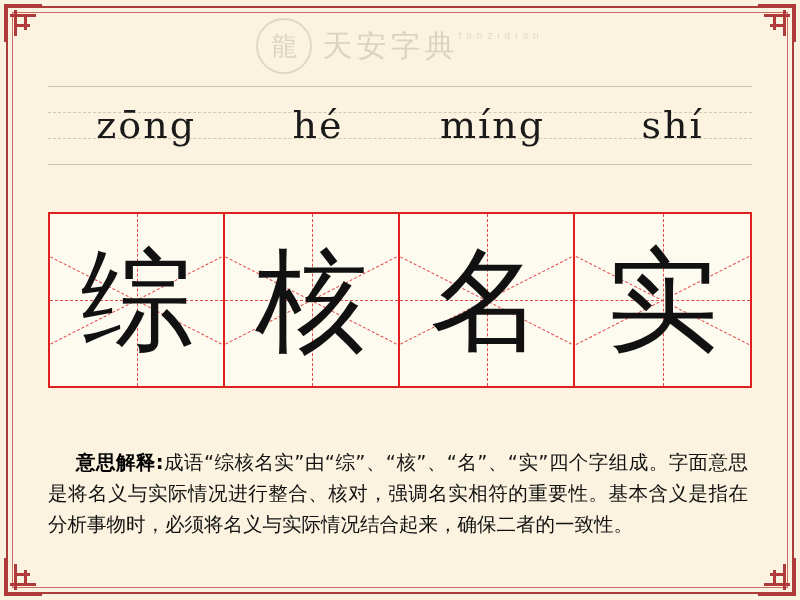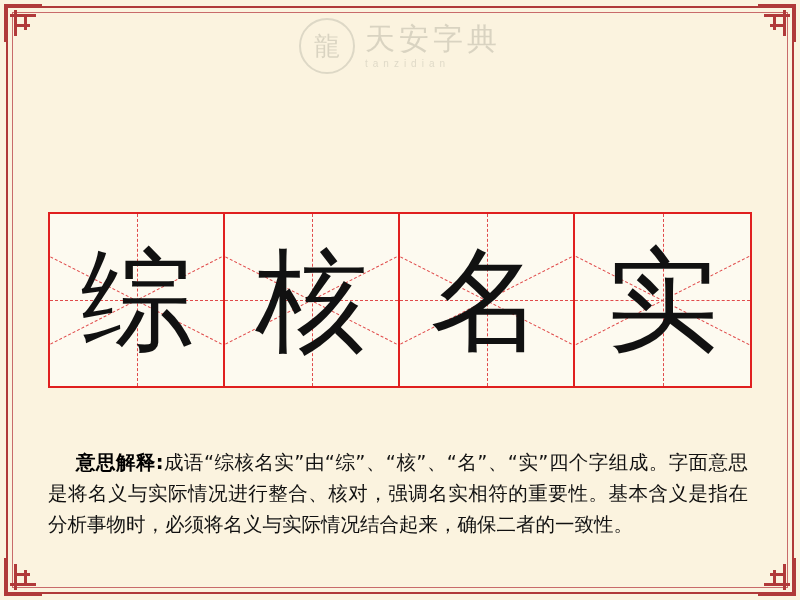--- a/index.html
+++ b/index.html
@@ -84,35 +84,34 @@
     border: 2px solid #9b9b8d;
     display: flex;
     align-items: center;
     justify-content: center;
     color: #8d8d7e;
     font-size: 26px;
     font-family: "DejaVu Sans", sans-serif;
   }
   .logo-text {
     display: flex;
-    flex-direction: column;
+    flex-direction: row;
     align-items: flex-start;
     line-height: 1;
   }
   .logo-title {
     font-size: 30px;
     letter-spacing: 4px;
     color: #8d8d7e;
     font-family: "DejaVu Sans", sans-serif;
   }
   .logo-sub {
     font-size: 10px;
     letter-spacing: 5px;
     color: #a0a093;
-    margin-top: 5px;
     font-family: "Liberation Sans", sans-serif;
   }
 
   
   .pinyin-block {
     position: absolute;
     left: 48px;
     top: 86px;
     width: 704px;
     height: 80px;
@@ -264,20 +263,32 @@
   <div class="logo-wrap">
     <div class="logo-seal">
       <span>龍</span>
     </div>
     <div class="logo-text">
       <div class="logo-title">天安字典</div>
       <div class="logo-sub">tanzidian</div>
     </div>
   </div>
 
+  <div class="pinyin-block">
+    <div class="staff-line l1"></div>
+    <div class="staff-line l2"></div>
+    <div class="staff-line l3"></div>
+    <div class="staff-line l4"></div>
+    <div class="pinyin-row">
+      <span class="pinyin">zōng</span>
+      <span class="pinyin">hé</span>
+      <span class="pinyin">míng</span>
+      <span class="pinyin">shí</span>
+    </div>
+  </div>
 
   <div class="char-grid">
     <div class="char-cell">
       <span class="guide h"></span>
       <span class="guide v"></span>
       <span class="guide d1"></span>
       <span class="guide d2"></span>
       <span class="char">综</span>
     </div>
     <div class="char-cell">

